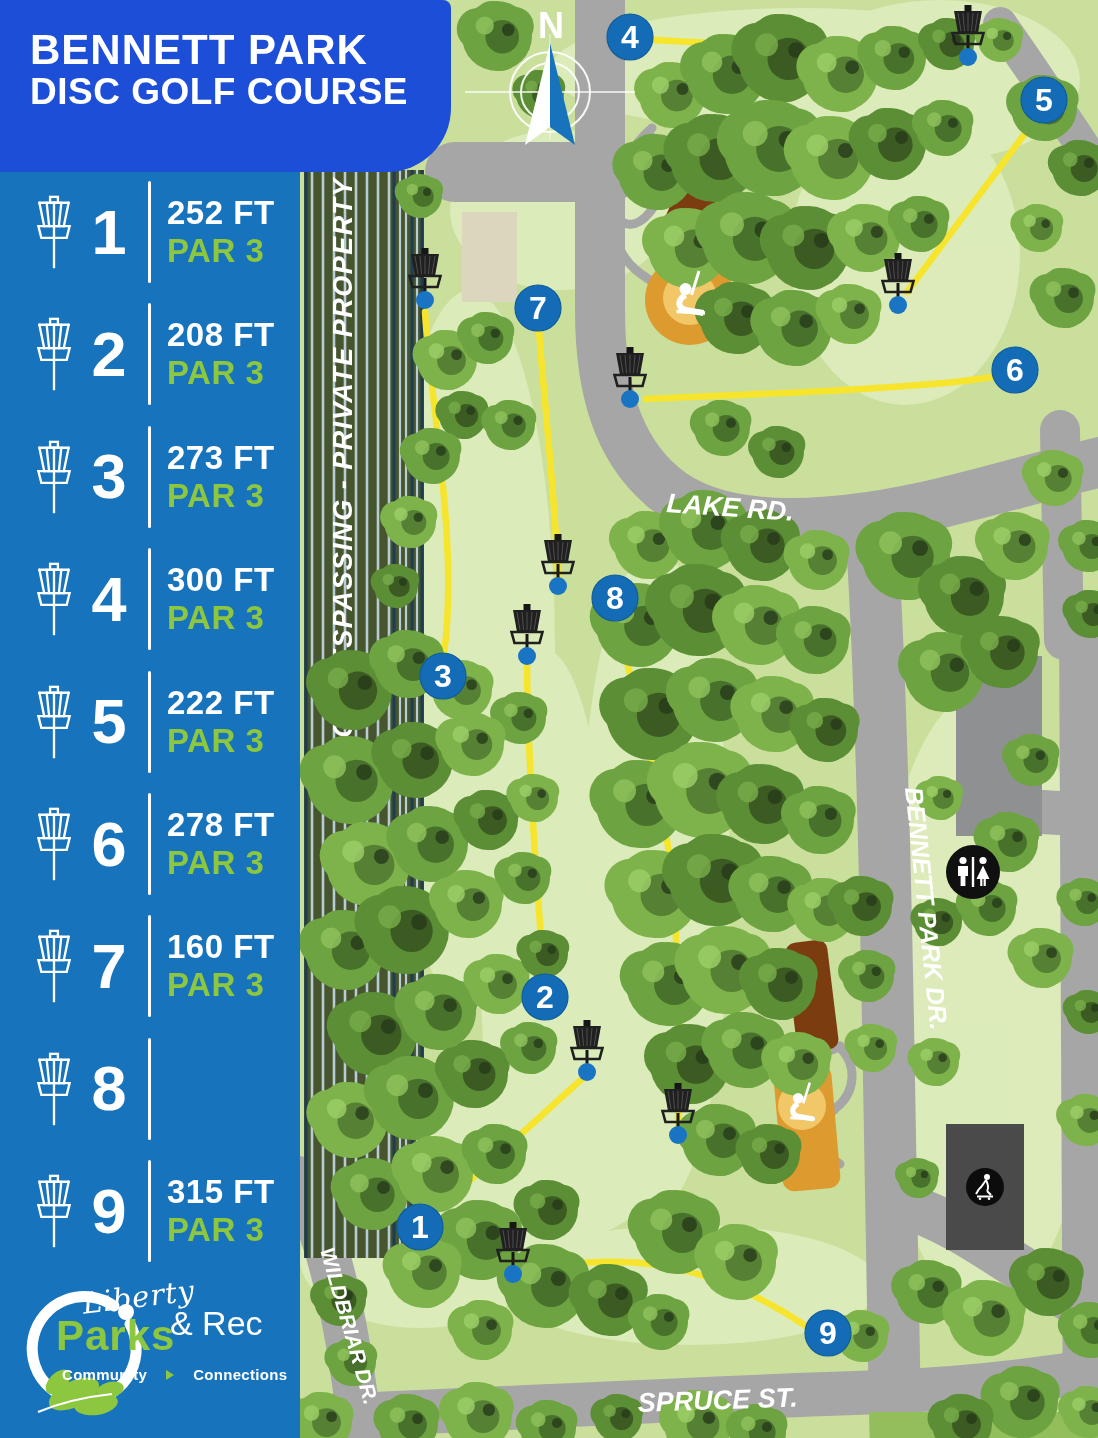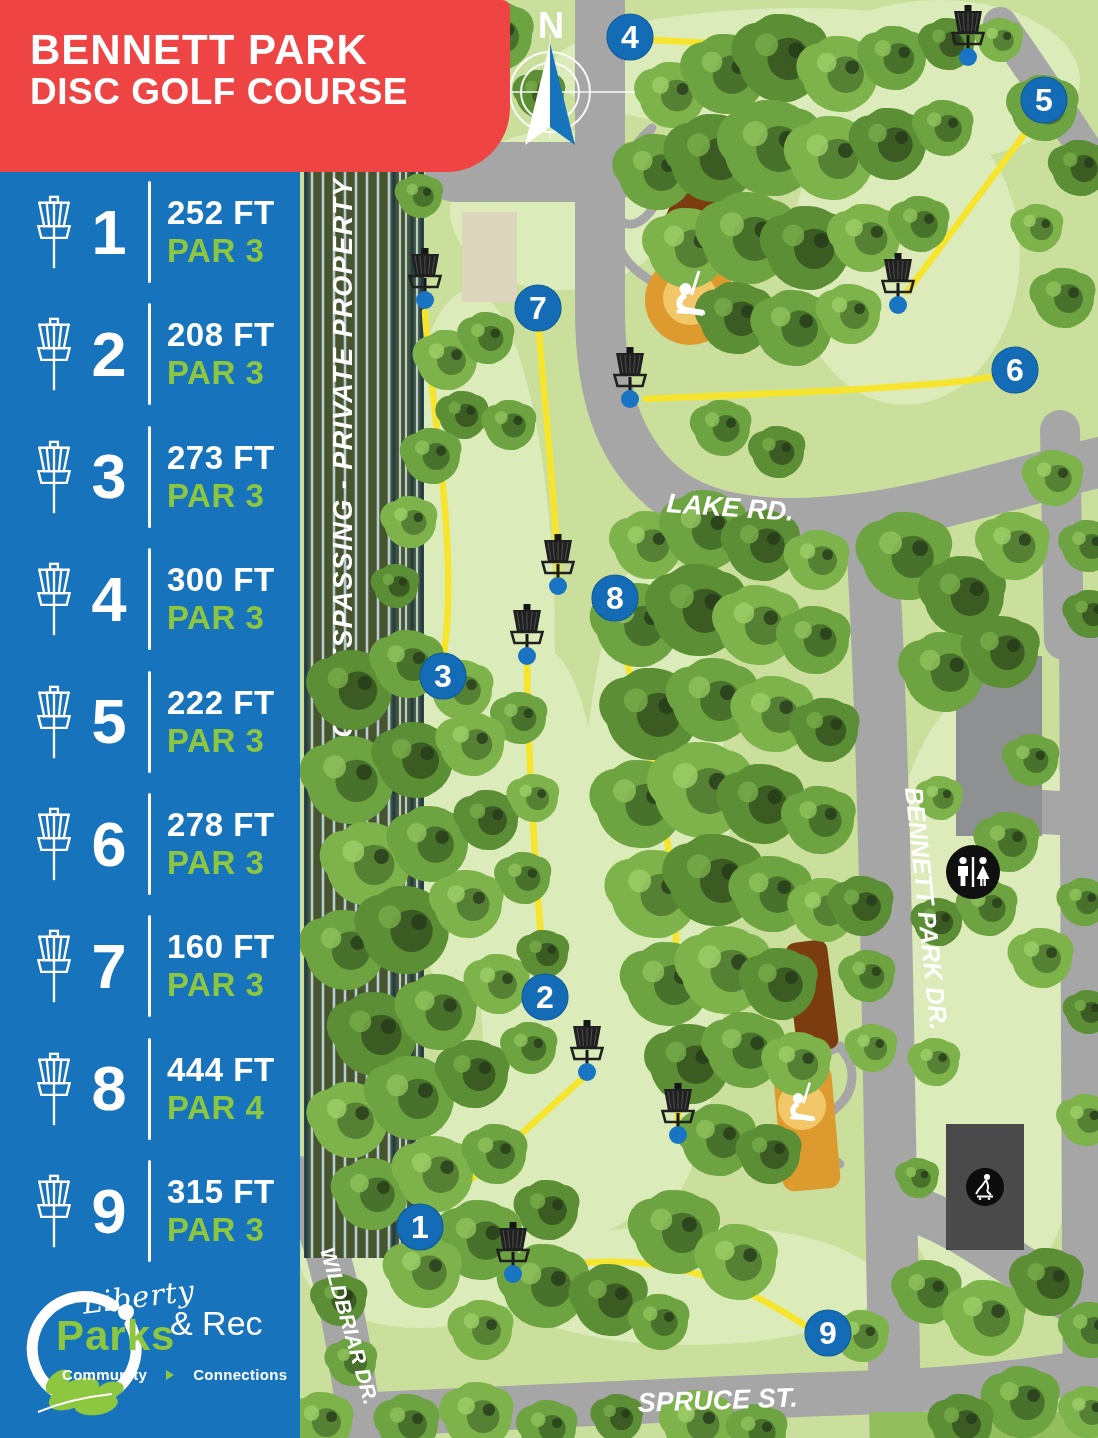--- a/index.html
+++ b/index.html
@@ -2,21 +2,21 @@
 <html><head>
 <meta charset="utf-8">
 <style>
   html,body{margin:0;padding:0;background:#666;}
   .stage{position:relative;width:1098px;height:1438px;overflow:hidden;
          background:#cbdf9d;font-family:"Liberation Sans",sans-serif;}
   .stage svg text{font-family:"Liberation Sans",sans-serif;}
   #course-svg{position:absolute;left:0;top:0;}
   
   .sidebar{position:absolute;left:0;top:0;width:300px;height:1438px;background:#1673bc;z-index:5;}
-  .titleblock{position:absolute;left:0;top:0;width:510px;height:172px;background:#ef4444;
+  .titleblock{position:absolute;left:0;top:0;width:451px;height:172px;background:#1d4ed8;
               border-radius:0 8px 64px 0;z-index:6;box-sizing:border-box;padding:28px 0 0 30px;}
   .title-l1{color:#fff;font-weight:800;font-size:42px;line-height:1.05;letter-spacing:1px;}
   .title-l2{color:#fff;font-weight:800;font-size:37px;line-height:1.1;letter-spacing:.5px;}
   .holes{position:absolute;left:0;top:0;width:300px;height:1438px;z-index:7;}
   .hole-row{position:absolute;left:0;width:300px;height:122px;display:flex;align-items:center;
             padding-left:32px;box-sizing:border-box;}
   .hr-basket{width:44px;height:82px;flex:0 0 auto;}
   .hr-num{width:66px;font-size:63px;font-weight:800;color:#fff;text-align:center;line-height:1;}
   .hr-div{width:3px;height:102px;background:#fff;border-radius:2px;margin-left:6px;flex:0 0 auto;}
   .hr-stats{margin-left:16px;}
@@ -1780,24 +1780,20 @@
           <div class="hr-dist">160 FT</div>
           <div class="hr-par">PAR 3</div>
         </div>
       </div>
       <div class="hole-row" style="top: 1027.8px;">
         <svg class="hr-basket" viewBox="-22 -62 44 84">
           <use href="#g-basket-white"></use>
         </svg>
         <div class="hr-num">8</div>
         <div class="hr-div"></div>
-        <div class="hr-stats">
-          <div class="hr-dist">444 FT</div>
-          <div class="hr-par">PAR 4</div>
-        </div>
       </div>
       <div class="hole-row" style="top: 1150.2px;">
         <svg class="hr-basket" viewBox="-22 -62 44 84">
           <use href="#g-basket-white"></use>
         </svg>
         <div class="hr-num">9</div>
         <div class="hr-div"></div>
         <div class="hr-stats">
           <div class="hr-dist">315 FT</div>
           <div class="hr-par">PAR 3</div>

